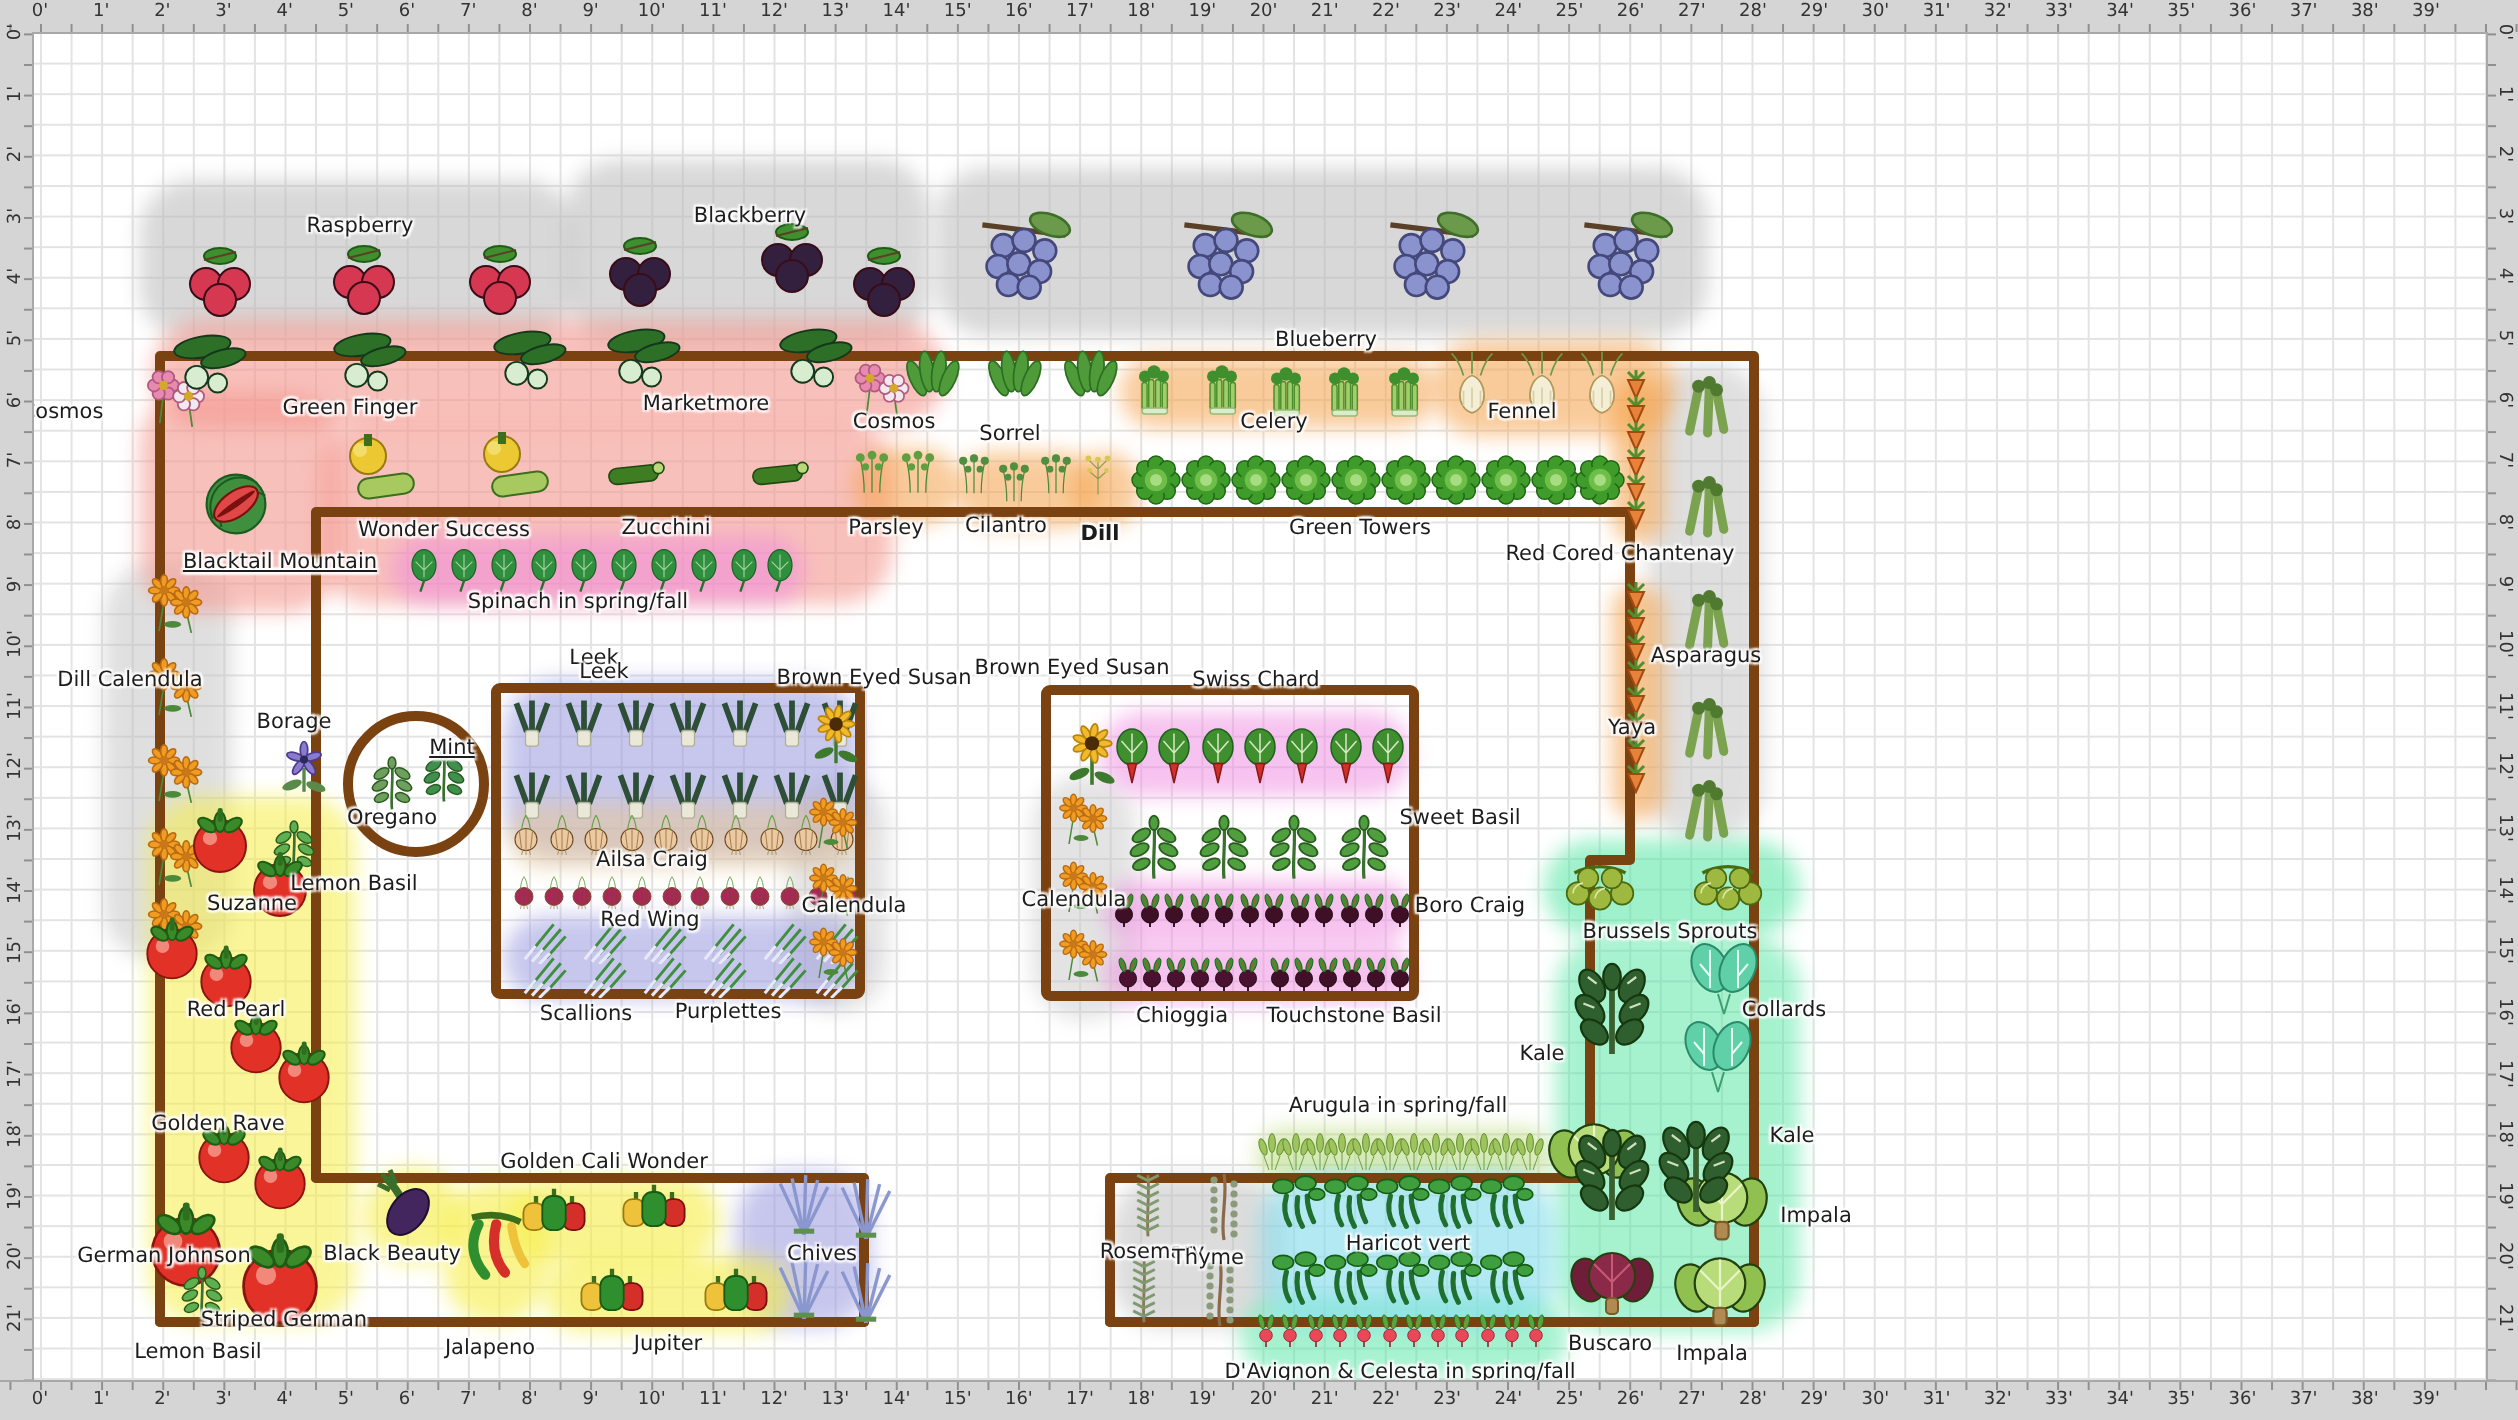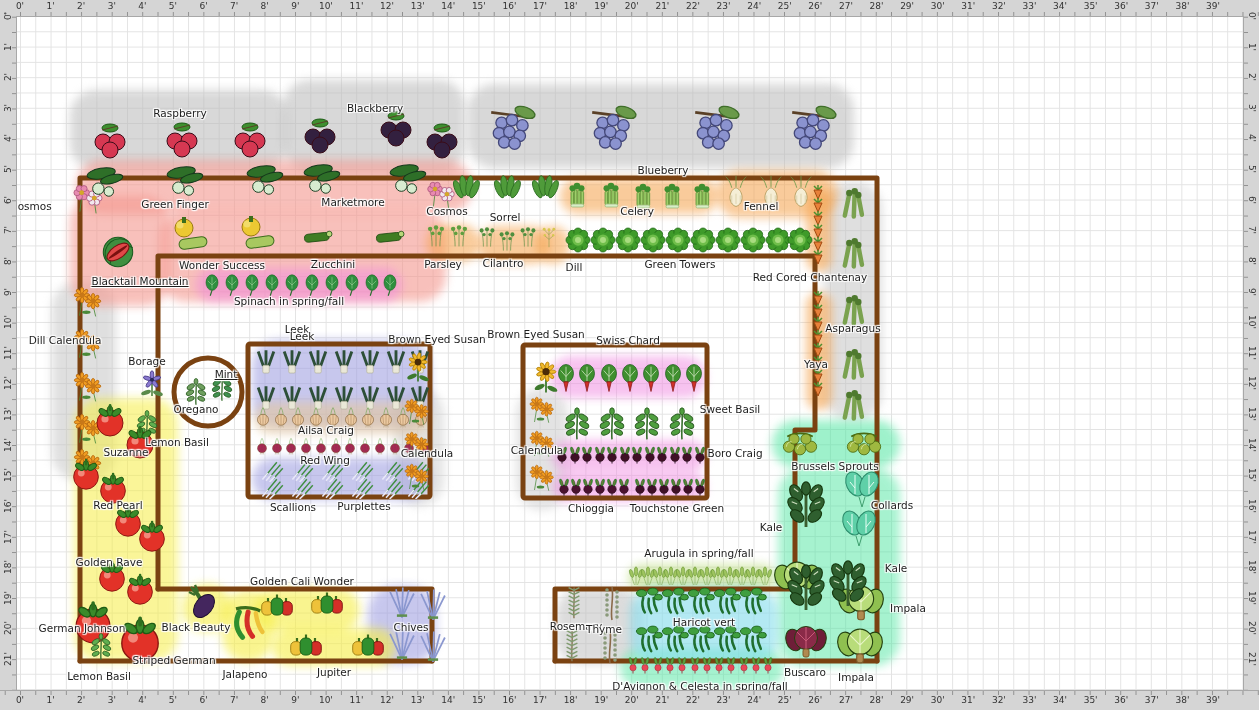--- a/index.html
+++ b/index.html
@@ -586,21 +586,21 @@
     <svg class="plant" width="24" height="34" viewBox="0 0 40 40" style="left: 537px; top: 220px;">
       <path d="M20,37 L20,10 M20,16 L12,8 M20,16 L28,8 M20,24 L13,18 M20,24 L27,18" stroke="#8a9a4a" fill="none"></path>
       <g fill="#d8c850">
         <circle cx="12" cy="7" r="2.4"></circle>
         <circle cx="20" cy="8" r="2.4"></circle>
         <circle cx="28" cy="7" r="2.4"></circle>
         <circle cx="13" cy="17" r="2"></circle>
         <circle cx="27" cy="17" r="2"></circle>
       </g>
     </svg>
-    <div class="plabel" style="left: 574px; top: 267px;">Dill</div>
+    <div class="plabel" style="left: 550px; top: 267px; font-weight: bold;">Dill</div>
     <svg class="plant" width="30" height="32" viewBox="0 0 40 40" style="left: 563px; top: 224px;">
       <circle cx="30.5" cy="20.0" r="5.5" fill="#3f9b2a" stroke="#1e6614"></circle>
       <circle cx="27.4" cy="27.4" r="5.5" fill="#3f9b2a" stroke="#1e6614"></circle>
       <circle cx="20.0" cy="30.5" r="5.5" fill="#3f9b2a" stroke="#1e6614"></circle>
       <circle cx="12.6" cy="27.4" r="5.5" fill="#3f9b2a" stroke="#1e6614"></circle>
       <circle cx="9.5" cy="20.0" r="5.5" fill="#3f9b2a" stroke="#1e6614"></circle>
       <circle cx="12.6" cy="12.6" r="5.5" fill="#3f9b2a" stroke="#1e6614"></circle>
       <circle cx="20.0" cy="9.5" r="5.5" fill="#3f9b2a" stroke="#1e6614"></circle>
       <circle cx="27.4" cy="12.6" r="5.5" fill="#3f9b2a" stroke="#1e6614"></circle>
       <circle cx="20" cy="20" r="10" fill="#3f9b2a"></circle>
@@ -1130,21 +1130,21 @@
     <svg class="plant" width="56" height="56" viewBox="0 0 40 40" style="left: 112px; top: 611px;">
       <circle cx="20" cy="23" r="13" fill="#e23228" stroke="#8a1510"></circle>
       <circle cx="15" cy="19" r="3.6" fill="#f2887a"></circle>
       <g fill="#3a8a2a" stroke="#1e5c14">
         <ellipse cx="20" cy="11" rx="2.8" ry="5"></ellipse>
         <ellipse cx="13.5" cy="12.5" rx="2.8" ry="5" transform="rotate(-55 13.5 12.5)"></ellipse>
         <ellipse cx="26.5" cy="12.5" rx="2.8" ry="5" transform="rotate(55 26.5 12.5)"></ellipse>
       </g>
       <rect x="18.8" y="4" width="2.6" height="7" rx="1.2" fill="#2e6e1e"></rect>
     </svg>
-    <div class="plabel" style="left: 142px; top: 660px; margin-left: 32px;">Striped German</div>
+    <div class="plabel" style="left: 142px; top: 660px;">Striped German</div>
     <svg class="plant" width="30" height="34" viewBox="0 0 40 40" style="left: 86px; top: 630px;">
       <path d="M20,37 C19,28 21,18 20,6" stroke="#3a7030" fill="none" stroke-width="1.8"></path>
       <g fill="#5fae4f" stroke="#2a5c20">
         <ellipse cx="13" cy="13" rx="5.5" ry="3" transform="rotate(-32 13 13)"></ellipse>
         <ellipse cx="27" cy="13" rx="5.5" ry="3" transform="rotate(32 27 13)"></ellipse>
         <ellipse cx="12" cy="21" rx="5.5" ry="3" transform="rotate(-28 12 21)"></ellipse>
         <ellipse cx="28" cy="21" rx="5.5" ry="3" transform="rotate(28 28 21)"></ellipse>
         <ellipse cx="13" cy="29" rx="5" ry="2.8" transform="rotate(-24 13 29)"></ellipse>
         <ellipse cx="27" cy="29" rx="5" ry="2.8" transform="rotate(24 27 29)"></ellipse>
         <ellipse cx="20" cy="6" rx="2.6" ry="4"></ellipse>
@@ -2500,14 +2500,14 @@
     </svg>
     <svg class="plant" width="18" height="24" viewBox="0 0 40 40" style="left: 691px; top: 475px;">
       <circle cx="20" cy="25" r="9.5" fill="#3f1028" stroke="#1c0612"></circle>
       <path d="M20,34 L20,39" stroke="#1c0612" stroke-width="2"></path>
       <g fill="#3f8f2f" stroke="#1f5f1f">
         <ellipse cx="14" cy="10" rx="3.2" ry="8" transform="rotate(-18 14 10)"></ellipse>
         <ellipse cx="26" cy="10" rx="3.2" ry="8" transform="rotate(18 26 10)"></ellipse>
       </g>
       <path d="M14,6 L16,15 M26,6 L24,15" stroke="#c04858"></path>
     </svg>
-    <div class="plabel" style="left: 677px; top: 508px;">Touchstone Green</div>
+    <div class="plabel" style="left: 677px; top: 508px;">Touchstone Basil</div>
   </div>
 
 </body></html>

